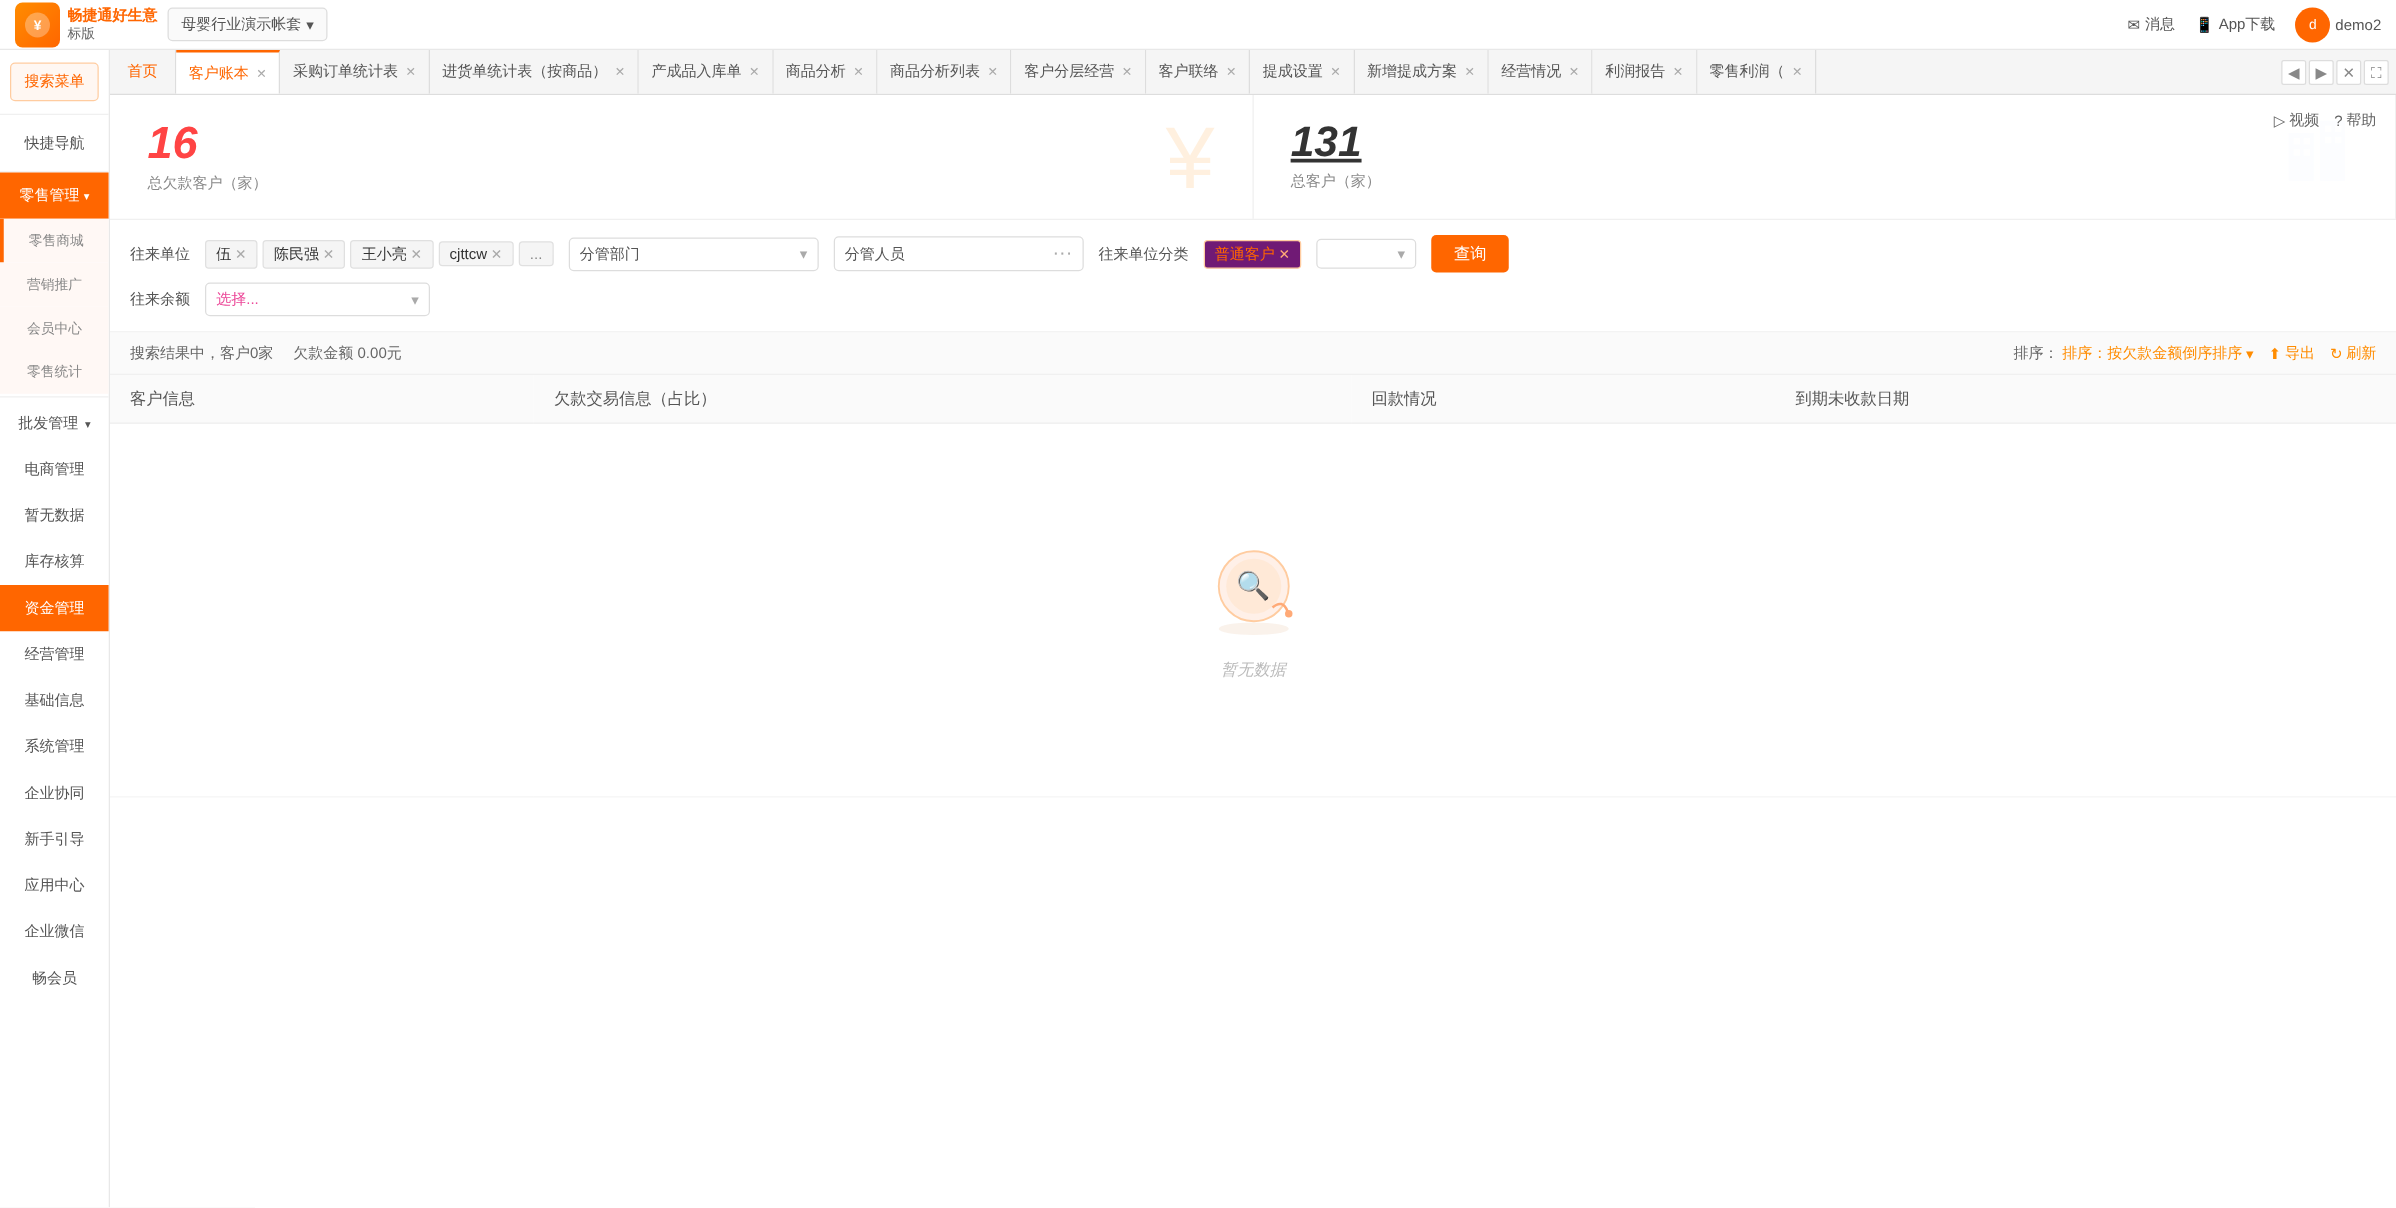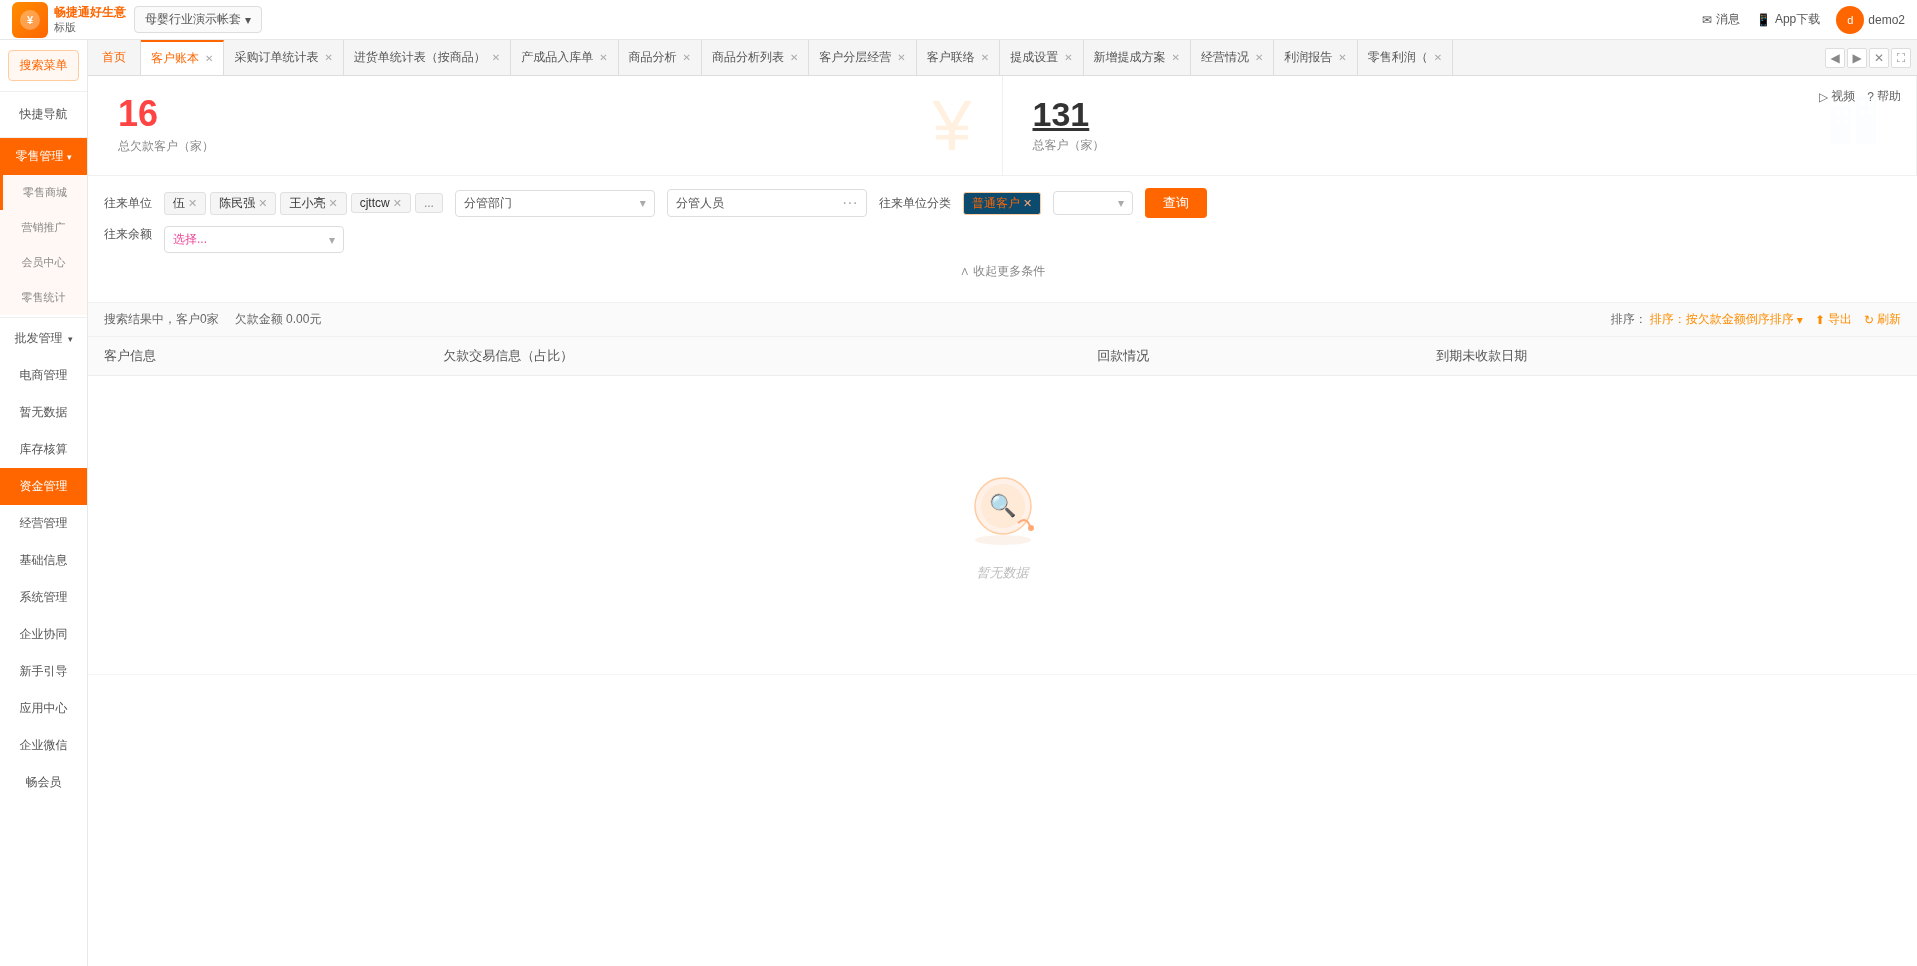--- a/index.html
+++ b/index.html
@@ -42,21 +42,21 @@
     .tab-bar-right { margin-left: auto; display: flex; align-items: center; gap: 2px; padding: 0 6px; }
     .tab-bar-btn { width: 20px; height: 20px; display: flex; align-items: center; justify-content: center; cursor: pointer; color: #888; font-size: 12px; border: 1px solid #ddd; border-radius: 2px; background: #fff; }
 
     
     .page-content { flex: 1; overflow-y: auto; background: #fff; }
 
     
     .stats-row { display: flex; border-bottom: 1px solid #f0f0f0; background: #fff; }
     .stat-card { flex: 1; padding: 20px 30px; display: flex; flex-direction: column; align-items: flex-start; justify-content: center; position: relative; border-right: 1px solid #f0f0f0; }
     .stat-card:last-child { border-right: none; }
-    .stat-value { font-size: 36px; font-weight: bold; color: #ff4444; line-height: 1; }
+    .stat-value { font-size: 36px; font-weight: bold; color: #ff4444; line-height: 1; font-style: italic; }
     .stat-value.negative { color: #ff4444; }
     .stat-value.black { color: #333; text-decoration: underline; cursor: pointer; }
     .stat-label { font-size: 12px; color: #888; margin-top: 6px; }
     .stat-icon { position: absolute; right: 30px; top: 50%; transform: translateY(-50%); opacity: 0.15; font-size: 60px; }
     .stat-icon.orange { color: #ff8c00; }
     .stat-icon.red { color: #ff4444; }
     .stat-icon.blue { color: #4499ff; }
     .page-top-right { position: absolute; right: 16px; top: 12px; display: flex; gap: 12px; font-size: 12px; color: #666; cursor: pointer; }
     .page-top-right span { display: flex; align-items: center; gap: 3px; }
 
@@ -66,23 +66,23 @@
     .filter-label { font-size: 12px; color: #555; white-space: nowrap; }
     .filter-tags { display: flex; align-items: center; gap: 4px; flex-wrap: wrap; }
     .filter-tag { display: flex; align-items: center; gap: 3px; padding: 2px 8px; background: #f5f5f5; border: 1px solid #e0e0e0; border-radius: 3px; font-size: 12px; color: #333; }
     .filter-tag .remove { cursor: pointer; color: #aaa; font-size: 11px; }
     .more-btn { padding: 2px 8px; background: #f5f5f5; border: 1px solid #e0e0e0; border-radius: 3px; font-size: 12px; color: #888; cursor: pointer; }
     .filter-select { display: flex; align-items: center; gap: 0; border: 1px solid #ddd; border-radius: 4px; padding: 4px 8px; font-size: 12px; color: #555; min-width: 120px; background: #fff; cursor: pointer; }
     .filter-select .arrow { color: #aaa; }
     .filter-dots { color: #aaa; cursor: pointer; font-size: 16px; }
     .query-btn { padding: 6px 18px; background: #ff6600; color: white; border: none; border-radius: 4px; font-size: 13px; cursor: pointer; }
     .collapse-btn { display: flex; align-items: center; gap: 3px; font-size: 12px; color: #888; cursor: pointer; padding: 4px 8px; }
-    .filter-row-2 { display: flex; align-items: flex-start; gap: 12px; }
+    .filter-row-2 { display: flex; align-items: center; gap: 12px; }
     .balance-select { display: flex; align-items: center; gap: 4px; border: 1px solid #ddd; border-radius: 4px; padding: 4px 8px; min-width: 180px; font-size: 12px; color: #aaa; background: #fff; cursor: pointer; }
-    .filter-type-tag { display: flex; align-items: center; gap: 3px; padding: 2px 8px; background: #0c4a6e; border: 1px solid #ffcca0; border-radius: 3px; font-size: 12px; color: #ff6600; }
+    .filter-type-tag { display: flex; align-items: center; gap: 3px; padding: 2px 8px; background: #701a75; border: 1px solid #ffcca0; border-radius: 3px; font-size: 12px; color: #ff6600; }
     .filter-type-tag .remove { cursor: pointer; color: #ffaa77; font-size: 11px; }
 
     
     .results-info { padding: 8px 16px; display: flex; align-items: center; justify-content: space-between; font-size: 12px; color: #666; background: #fafafa; border-bottom: 1px solid #f0f0f0; }
     .results-info-left { display: flex; gap: 16px; }
     .results-info-right { display: flex; align-items: center; gap: 12px; }
     .sort-select { display: flex; align-items: center; gap: 3px; cursor: pointer; }
     .export-btn { display: flex; align-items: center; gap: 3px; cursor: pointer; color: #ff8c00; }
     .refresh-btn { display: flex; align-items: center; gap: 3px; cursor: pointer; color: #ff8c00; }
 
@@ -356,23 +356,20 @@
           </div>
           <button class="query-btn">查询</button>
         </div>
         <div class="filter-row-2">
           <span class="filter-label">往来余额</span>
           <div class="balance-select">
             <span style="color:#ec4899;">选择...</span>
             <span style="flex:1;"></span>
             <span class="arrow" style="color:#aaa;">▾</span>
           </div>
-        </div>
-        <div class="center-collapse">
-          <div class="collapse-btn">∧ 收起更多条件</div>
         </div>
       </div>
 
       <div class="results-info">
         <div class="results-info-left">
           <span>搜索结果中，客户0家</span>
           <span>欠款金额 0.00元</span>
         </div>
         <div class="results-info-right">
           <div class="sort-select">

